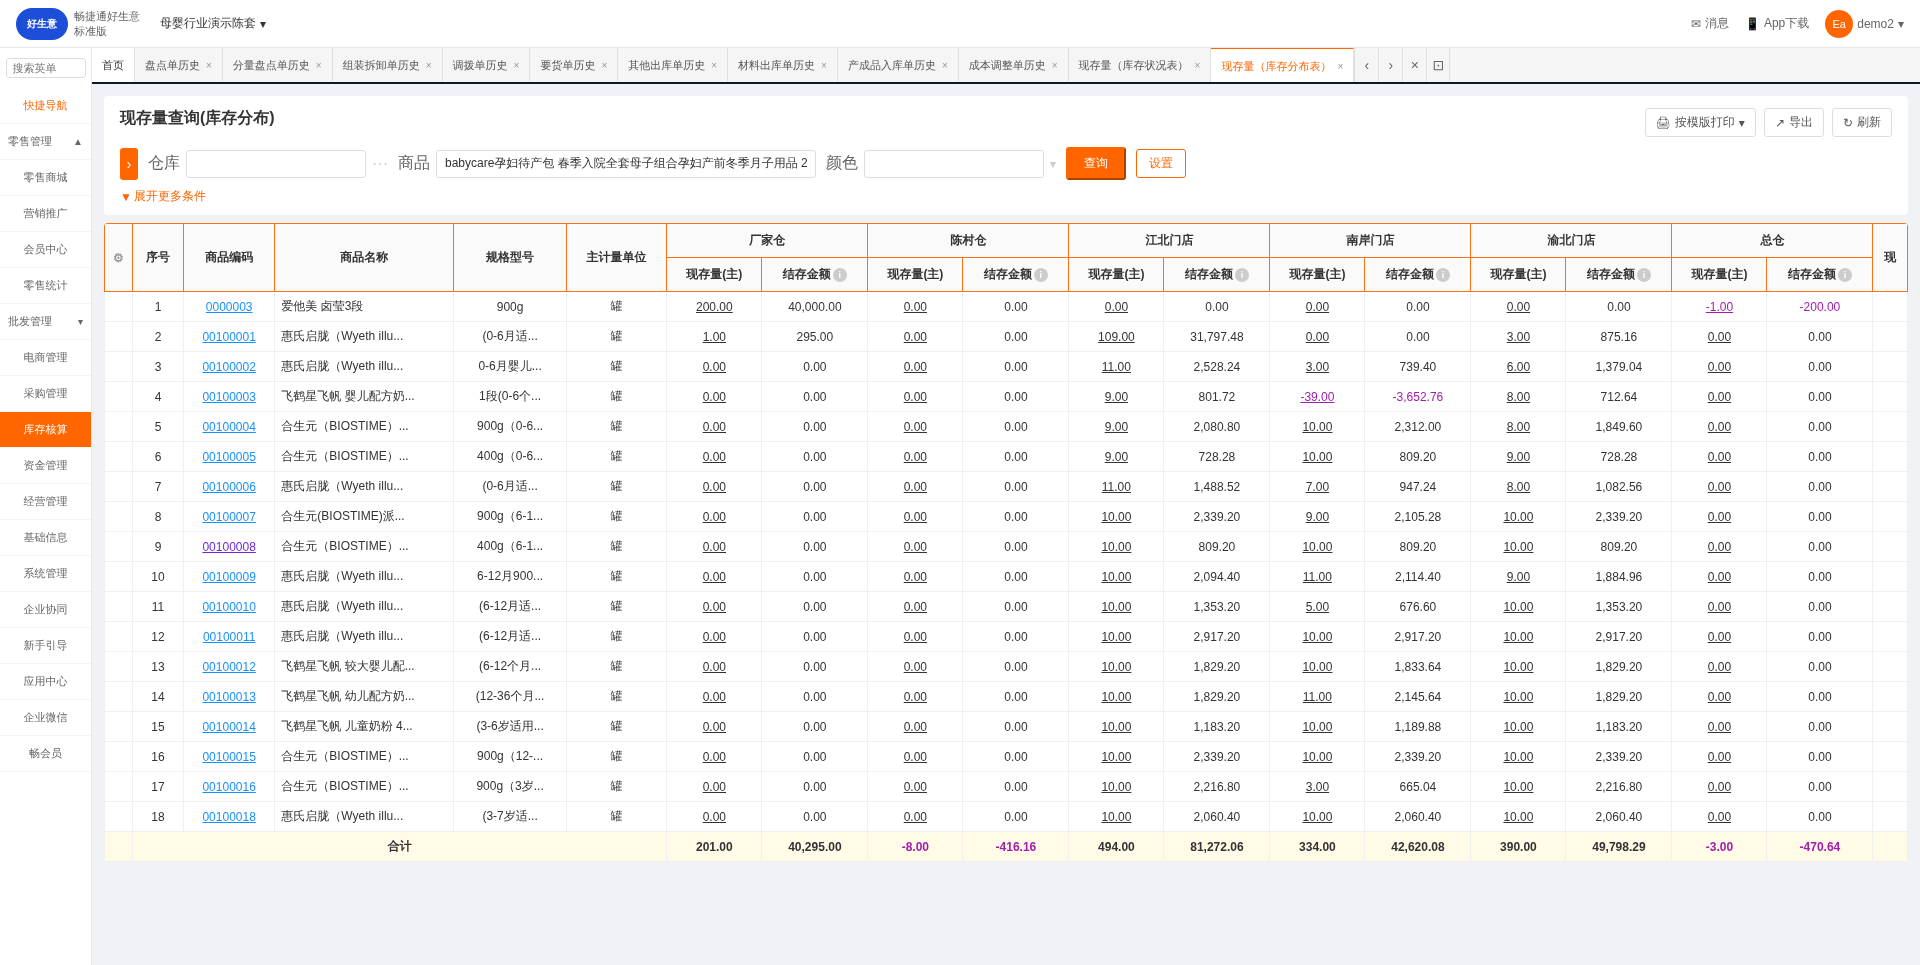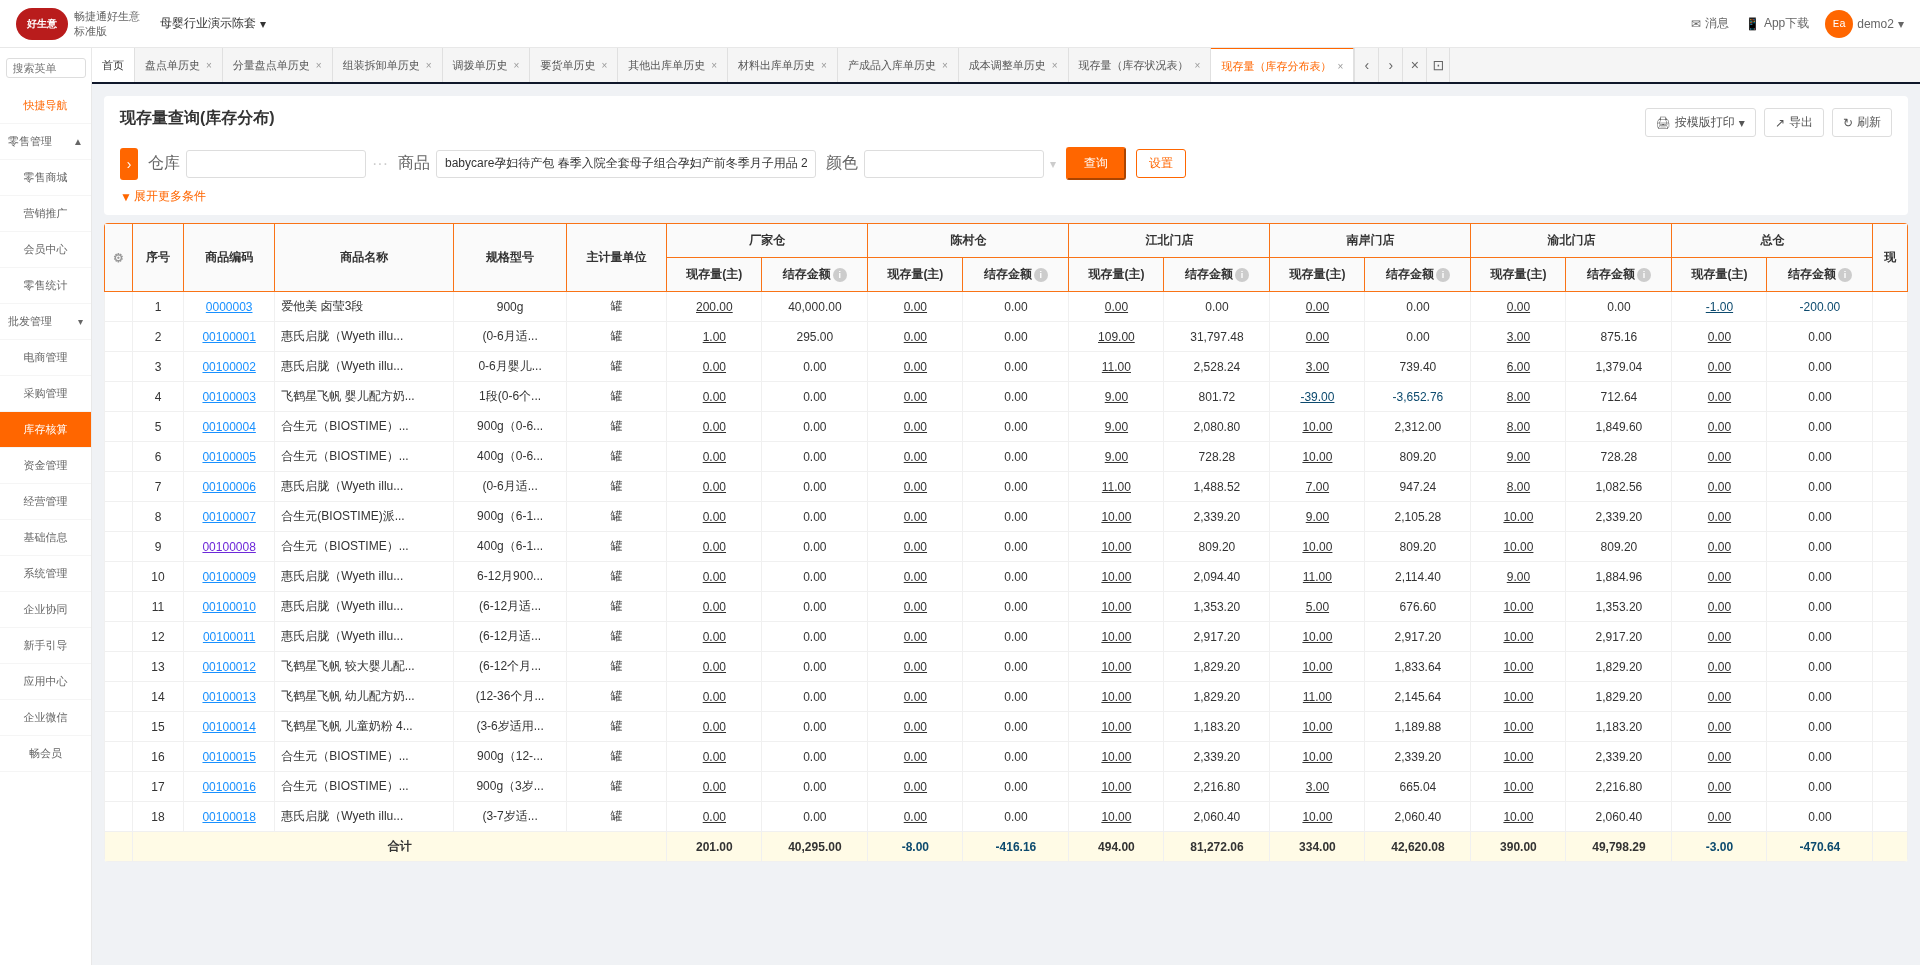--- a/index.html
+++ b/index.html
@@ -13,25 +13,25 @@
       align-items: center;
       justify-content: space-between;
       padding: 0 16px;
       border-bottom: 1px solid #e8e8e8;
       position: fixed;
       top: 0; left: 0; right: 0;
       z-index: 100;
     }
     .top-bar-left { display: flex; align-items: center; gap: 8px; }
     .logo-area { display: flex; align-items: center; gap: 6px; }
-    .logo-icon { width: 52px; height: 32px; background: #b91c1c; border-radius: 16px; display: flex; align-items: center; justify-content: center; color: #fff; font-size: 10px; font-weight: bold; }
+    .logo-icon { width: 52px; height: 32px; background: #1d4ed8; border-radius: 16px; display: flex; align-items: center; justify-content: center; color: #fff; font-size: 10px; font-weight: bold; }
     .logo-text { font-size: 11px; color: #666; line-height: 1.3; }
     .top-bar-right { display: flex; align-items: center; gap: 16px; }
     .top-bar-item { display: flex; align-items: center; gap: 4px; color: #666; font-size: 12px; cursor: pointer; }
-    .avatar { width: 28px; height: 28px; border-radius: 50%; background: #ff6600; display: flex; align-items: center; justify-content: center; color: #fff; font-size: 11px; font-family: Liberation Mono, monospace; }
+    .avatar { width: 28px; height: 28px; border-radius: 50%; background: #ff6600; display: flex; align-items: center; justify-content: center; color: #fff; font-size: 11px; }
 
     
     .sidebar {
       position: fixed;
       top: 48px; left: 0; bottom: 0;
       width: 92px;
       background: #fff;
       border-right: 1px solid #e8e8e8;
       z-index: 90;
       overflow-y: auto;
@@ -168,21 +168,21 @@
       border: 1px solid #f0f0f0;
       padding: 6px 6px;
       text-align: center;
       color: #333;
       white-space: nowrap;
     }
     tbody tr.total-row td {
       background: #fffbe6;
       font-weight: bold;
     }
-    .red { color: #0c4a6e; }
+    .red { color: #a21caf; }
     .underline { text-decoration: underline; cursor: pointer; }
     .settings-icon { cursor: pointer; color: #999; }
     
     .info-icon {
       display: inline-block; width: 14px; height: 14px;
       border-radius: 50%; background: #ccc; color: #fff;
       font-size: 9px; text-align: center; line-height: 14px;
       margin-left: 2px; cursor: pointer;
     }
 

